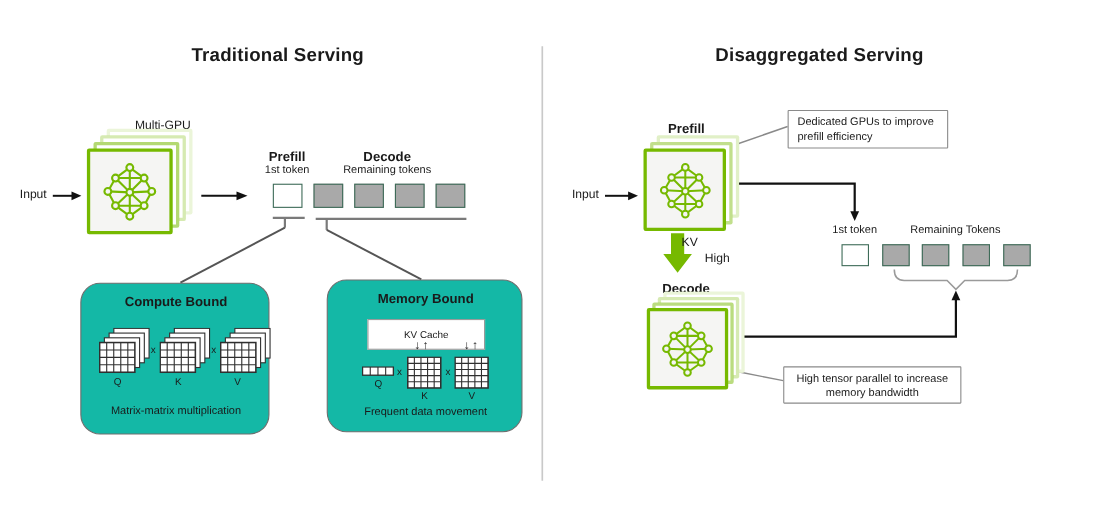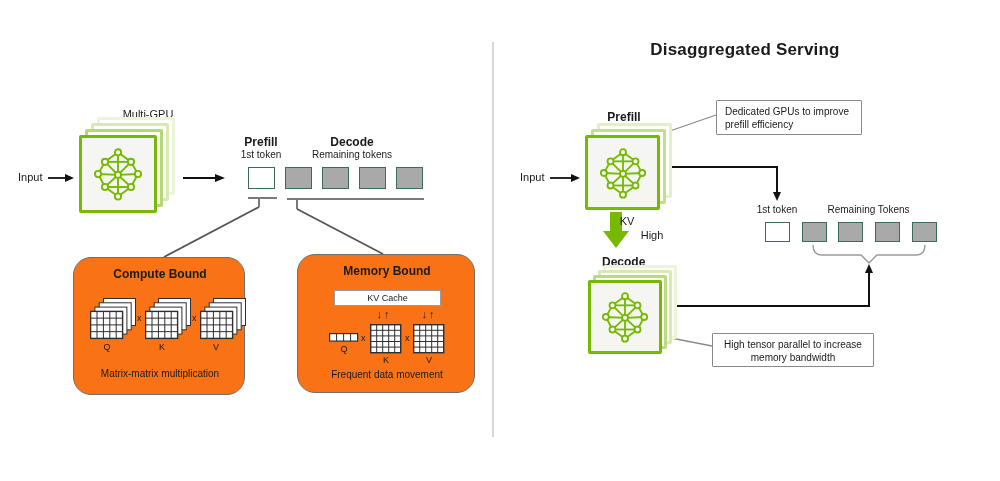--- a/index.html
+++ b/index.html
@@ -15,21 +15,21 @@
   .head12{font-size:12px;font-weight:700;}
   .small9{font-size:9px;}
   
   .gpu-layer{position:absolute;box-sizing:border-box;background:#ffffff;border-radius:2px;}
   .gpu-front{background:#f5f5f3;display:flex;align-items:center;justify-content:center;}
   
   .tok{position:absolute;box-sizing:border-box;border:1.5px solid #3e6b58;}
   .tok-white{background:#ffffff;}
   .tok-gray{background:#a9a9a9;}
   
-  .bound-box{position:absolute;box-sizing:border-box;border:1.5px solid #6e6e6e;border-radius:18px;background:#f97316;}
+  .bound-box{position:absolute;box-sizing:border-box;border:1.5px solid #6e6e6e;border-radius:18px;background:#14b8a6;}
   
   .kv-bar{position:absolute;box-sizing:border-box;border:1px solid #9a9a9a;background:#ffffff;
           display:flex;align-items:center;justify-content:center;font-size:9px;}
   
   .callout{position:absolute;box-sizing:border-box;border:1.2px solid #8a8a8a;border-radius:1px;
            background:#ffffff;font-size:10px;line-height:1.32;padding:4px 8px;}
   .updown{font-size:11px;font-weight:700;letter-spacing:2px;color:#222;}
   svg{display:block;}
   #connector-svg{position:absolute;left:0;top:0;pointer-events:none;}
 </style>
@@ -138,20 +138,21 @@
     <line x1="712" y1="346" x2="671" y2="338" stroke="#8a8a8a" stroke-width="1.3"></line>
 
     <polygon points="610,212 622,212 622,231 629,231 616,248 603,231 610,231" fill="#76b900"></polygon>
 
     <polyline points="668,306 869,306 869,272" fill="none" stroke="#111" stroke-width="2"></polyline>
     <polygon points="865,273 873,273 869,264" fill="#111"></polygon>
 
     <path d="M813,245 Q813,255 822,255 L861,255 L869,263 L877,255 L916,255 Q925,255 925,245" fill="none" stroke="#9a9a9a" stroke-width="1.4"></path>
   </svg>
 
+  <div class="abs ctr title" style="left:60px;top:40px;width:385px;">Traditional Serving</div>
 
   <div class="abs ctr lbl11" style="left:98px;top:108px;width:100px;">Multi-GPU</div>
 
   <div>
     <div class="gpu-layer" style="left:97px;top:117px;width:78px;height:78px;border:3px solid rgba(118,185,0,0.15);"></div>
     <div class="gpu-layer" style="left:91px;top:123px;width:78px;height:78px;border:3px solid rgba(118,185,0,0.30);"></div>
     <div class="gpu-layer" style="left:85px;top:129px;width:78px;height:78px;border:3px solid rgba(118,185,0,0.55);"></div>
     <div class="gpu-layer gpu-front" style="left:79px;top:135px;width:78px;height:78px;border:3.5px solid #76b900;">
       <svg width="52" height="56" viewBox="0 0 60 64">
           <use href="#nn-icon"></use>
@@ -186,21 +187,21 @@
         <use href="#matrix-stack"></use>
       </svg>
     <div class="abs ctr small9" style="left:23px;top:84px;width:20px;">Q</div>
     <div class="abs ctr small9" style="left:78px;top:84px;width:20px;">K</div>
     <div class="abs ctr small9" style="left:132px;top:84px;width:20px;">V</div>
     <div class="abs ctr lbl10" style="left:0;top:110px;width:172px;">Matrix-matrix multiplication</div>
   </div>
 
   <div class="bound-box" style="left:297px;top:254px;width:178px;height:139px;">
     <div class="abs ctr head12" style="left:0;top:9px;width:178px;">Memory Bound</div>
-    <div class="kv-bar" style="left:36px;top:35px;width:107px;height:16px;">KV Cache</div>
+    <div class="kv-bar" style="left:36px;top:35px;width:107px;height:28px;">KV Cache</div>
     <div class="abs ctr updown" style="left:74px;top:53px;width:24px;">↓↑</div>
     <div class="abs ctr updown" style="left:119px;top:53px;width:24px;">↓↑</div>
     <svg class="abs" style="left:31px;top:78px;" width="30" height="9" viewBox="0 0 30 9">
         <use href="#q-row"></use>
       </svg>
     <div class="abs ctr small9" style="left:36px;top:89px;width:20px;">Q</div>
     <div class="abs small9" style="left:63px;top:78px;">x</div>
     <svg class="abs" style="left:72px;top:69px;" width="32" height="30" viewBox="0 0 32 30">
         <use href="#matrix-grid"></use>
       </svg>

